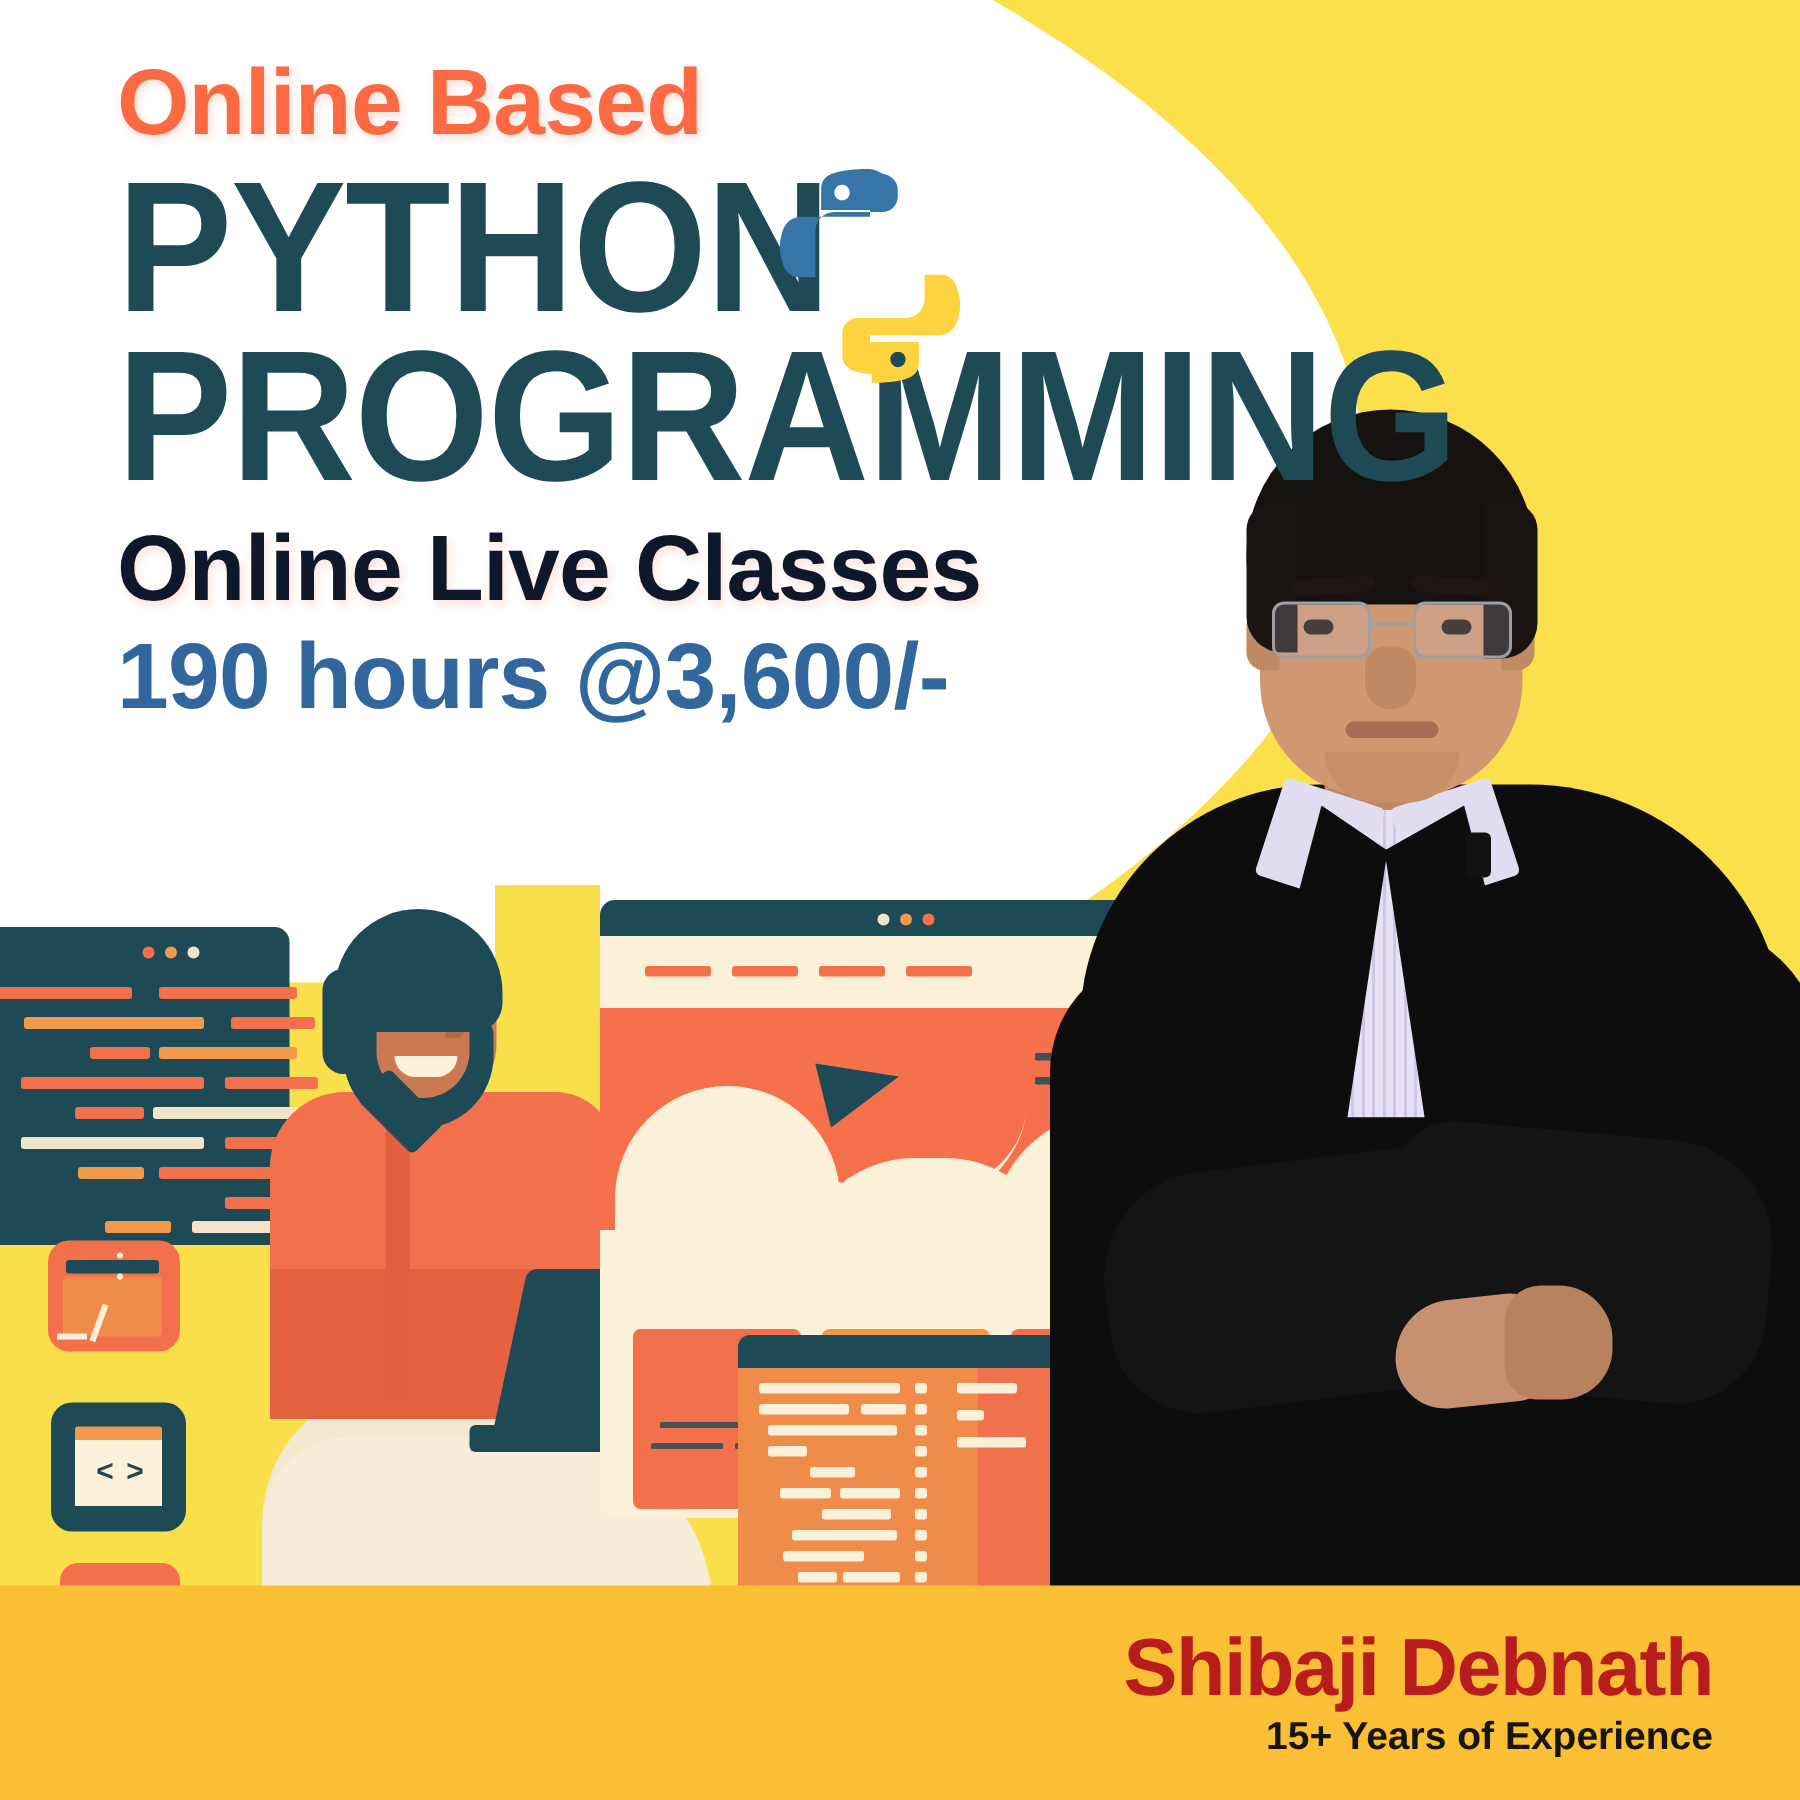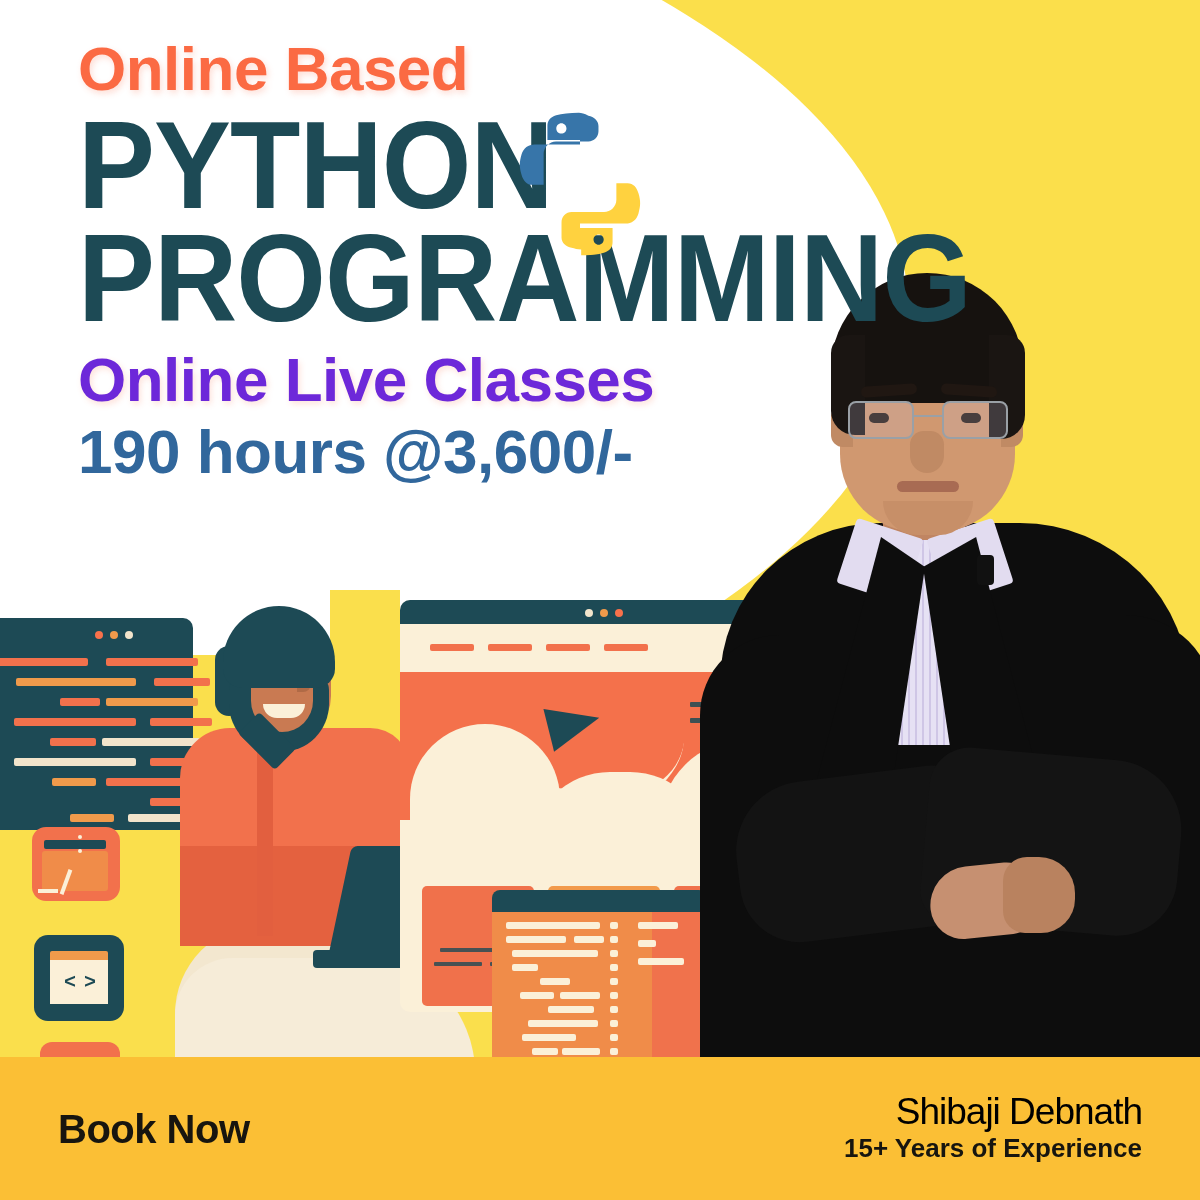--- a/index.html
+++ b/index.html
@@ -35,21 +35,21 @@
     font-size:124px; font-weight:800; color:#1D4A55;
     letter-spacing:-1px; line-height:0.94; margin-top:6px;
     font-stretch:condensed; transform:scaleX(0.93); transform-origin:left center;
   }
   .h-prog {
     font-size:124px; font-weight:800; color:#1D4A55;
     letter-spacing:-1px; line-height:0.94; margin-top:-4px;
     transform:scaleX(0.93); transform-origin:left center;
   }
   .h-online {
-    font-size:62px; font-weight:700; color:#6d28d9;
+    font-size:62px; font-weight:700; color:#0f172a;
     letter-spacing:-0.5px; line-height:1.1; margin-top:10px;
     text-shadow:2px 3px 6px rgba(251,112,73,0.20);
   }
   .h-hours {
     font-size:62px; font-weight:600; color:#31679C;
     letter-spacing:-0.5px; line-height:1.15; margin-top:2px;
   }
 
   
   .py-logo { position:absolute; left:500px; top:104px; width:160px; height:160px; z-index:13; }
@@ -210,21 +210,21 @@
   .bottombar {
     position:absolute; left:0; bottom:0; width:1200px; height:143px;
     background:#FBBF35; z-index:20;
     display:flex; align-items:center; justify-content:space-between;
     padding:0 58px;
   }
   .bb-left {}
   .bb-book { font-size:40px; font-weight:700; color:#17150F; letter-spacing:-0.5px; line-height:1.1; }
   .bb-seats { font-size:29px; font-weight:400; color:#17150F; margin-top:3px; }
   .bb-right { text-align:right; }
-  .bb-name { font-size:37px; font-weight:400; color:#000000; letter-spacing:-1px; line-height:1.05; }
+  .bb-name { font-size:54px; font-weight:700; color:#b91c1c; letter-spacing:-1px; line-height:1.05; }
   .bb-exp { font-size:26px; font-weight:700; color:#17150F; margin-top:2px; }
 </style>
 </head>
 <body>
 
 <div class="poster">
 
   <div class="yellow-bg"></div>
   <div class="white-left-fill"></div>
   <div class="white-blob"></div>
@@ -418,21 +418,20 @@
 
   <div class="py-logo">
     <svg viewBox="0 0 110 110" width="160" height="160">
       <path fill="#3775A9" d="M54.2 6c-6.4 0-11.6.6-15.6 1.8-4 1.2-6 3.6-6 7.4v9.6h22.4v3H23.6c-4 0-7.5 2.4-8.8 7-1.5 5.2-1.6 8.4 0 13.8 1.2 4.1 3.5 7 7.5 7h7.7V34.2c0-4.5 3.9-8.5 8.5-8.5h22.3c3.8 0 6.9-3.2 6.9-7V15.2c0-3.7-3.2-6.5-6.9-7.1C57.9 6.5 56.1 6 54.2 6zm-12 7.2c1.9 0 3.5 1.6 3.5 3.6s-1.6 3.5-3.5 3.5c-2 0-3.5-1.5-3.5-3.5s1.5-3.6 3.5-3.6z"></path>
       <path fill="#FFD23F" d="M55.8 104c6.4 0 11.6-.6 15.6-1.8 4-1.2 6-3.6 6-7.4v-9.6H55v-3h31.4c4 0 7.5-2.4 8.8-7 1.5-5.2 1.6-8.4 0-13.8-1.2-4.1-3.5-7-7.5-7h-7.7v11.4c0 4.5-3.9 8.5-8.5 8.5H49.2c-3.8 0-6.9 3.2-6.9 7v10.5c0 3.7 3.2 6.5 6.9 7.1 2.2.6 4 1.1 6.6 1.1zm12-7.2c-1.9 0-3.5-1.6-3.5-3.6s1.6-3.5 3.5-3.5c2 0 3.5 1.5 3.5 3.5s-1.5 3.6-3.5 3.6z"></path>
     </svg>
   </div>
 
   <div class="bottombar">
     <div class="bb-left">
-      <div class="bb-book">Book Now</div>
     </div>
     <div class="bb-right">
       <div class="bb-name">Shibaji Debnath</div>
       <div class="bb-exp">15+ Years of Experience</div>
     </div>
   </div>
 
 </div>
 
 </body></html>

